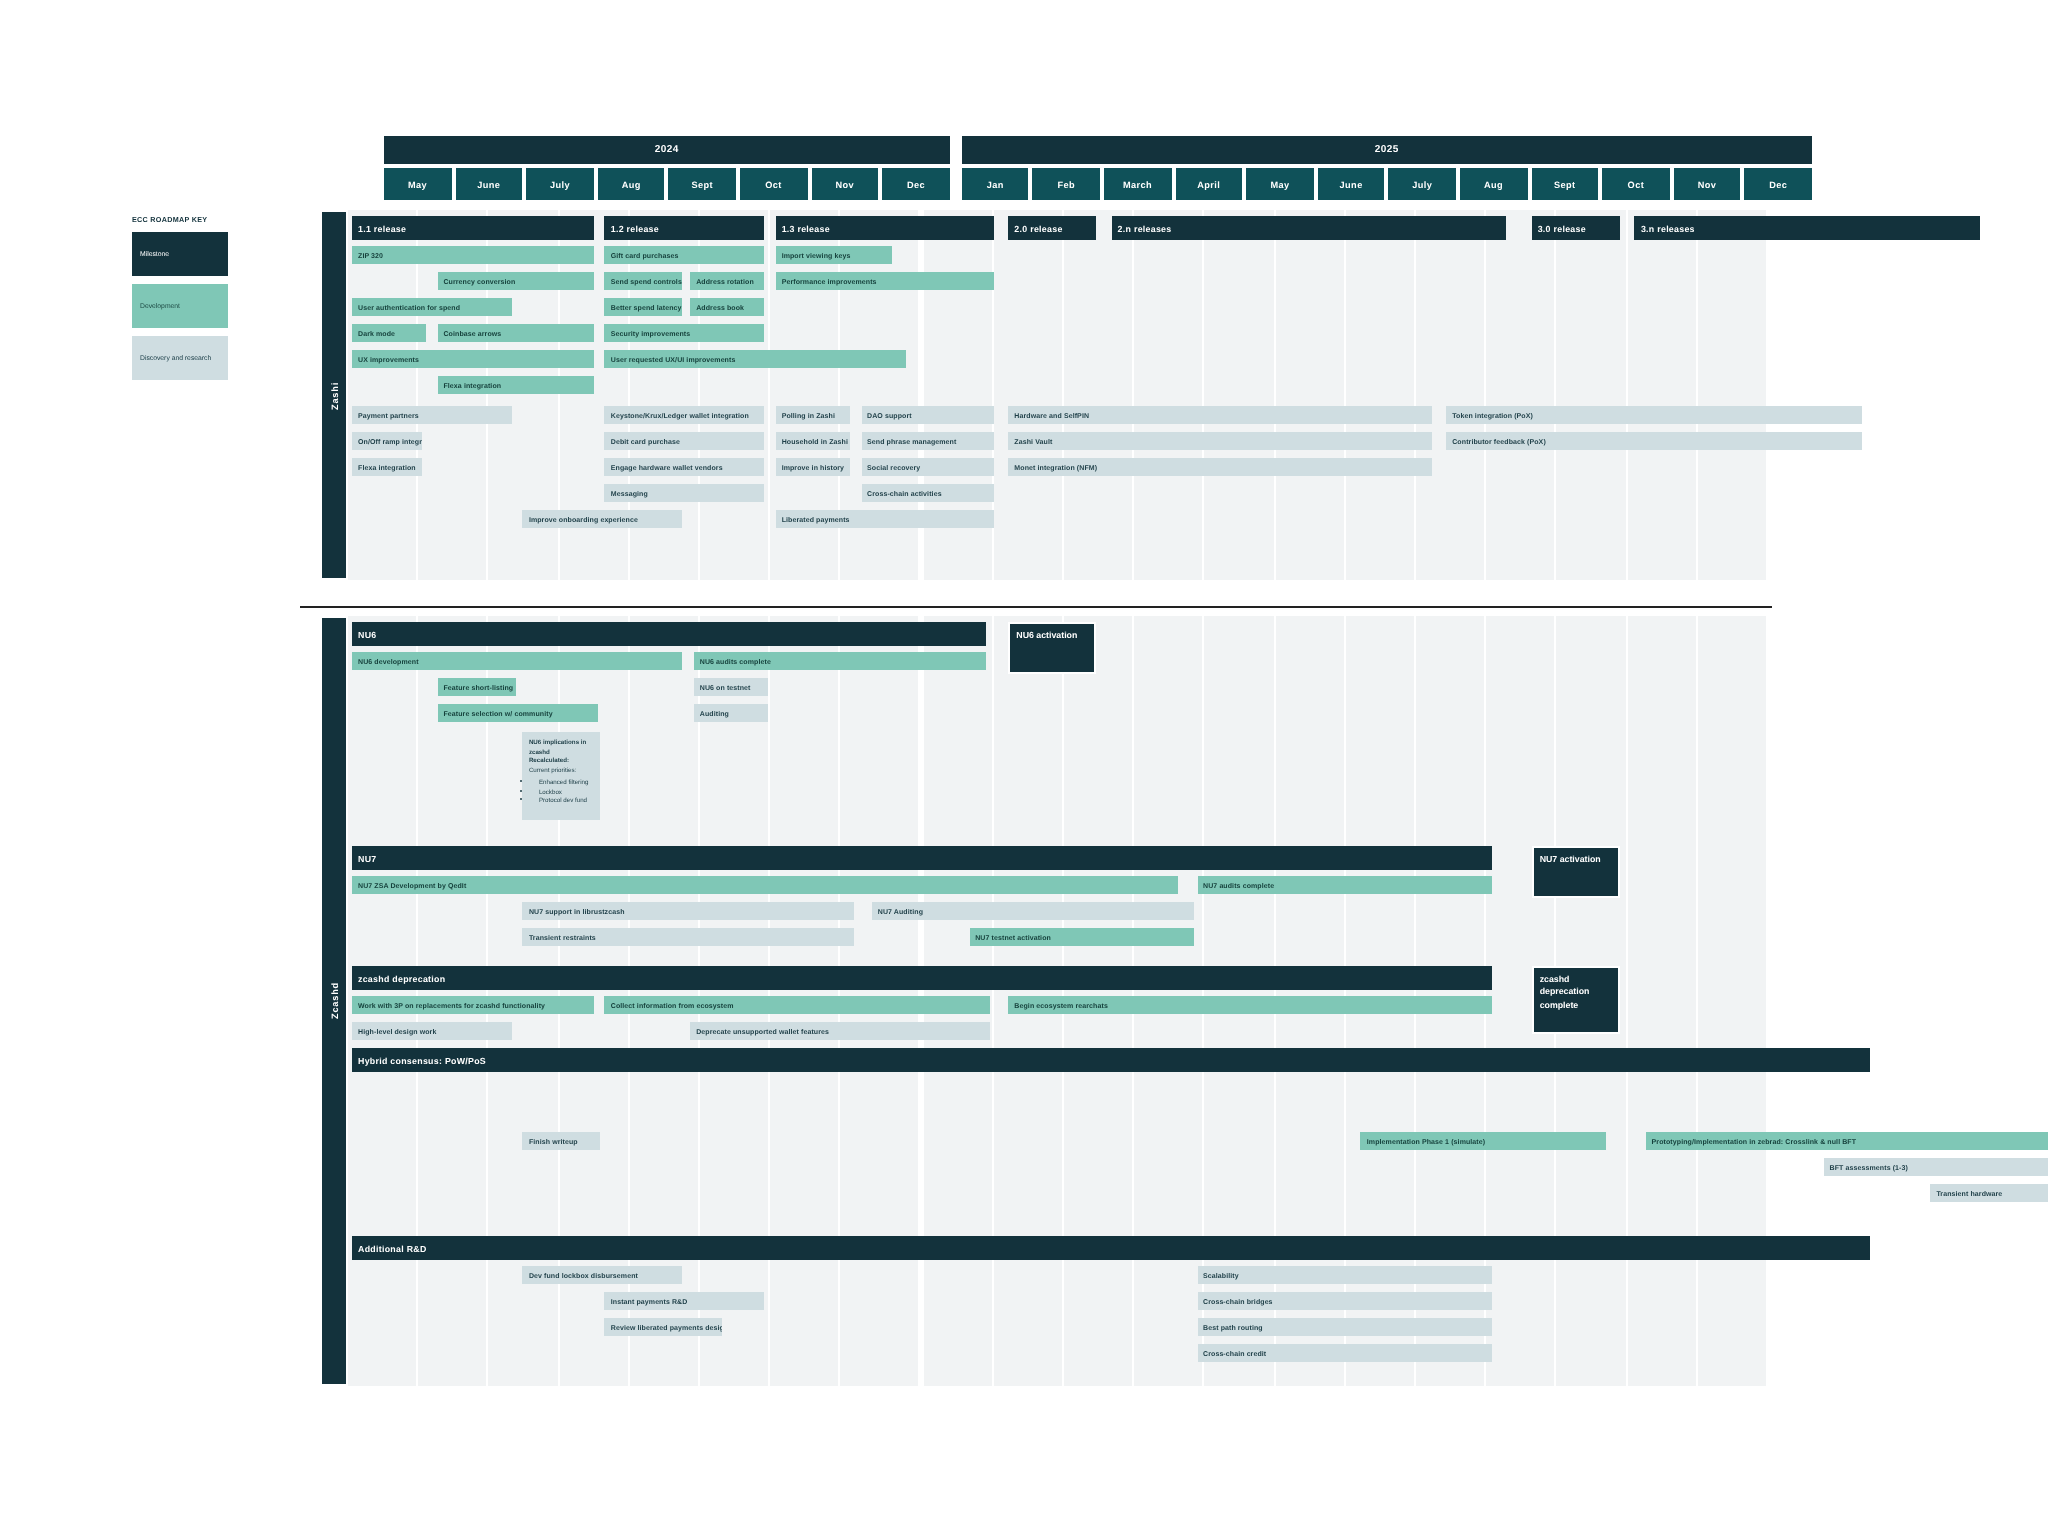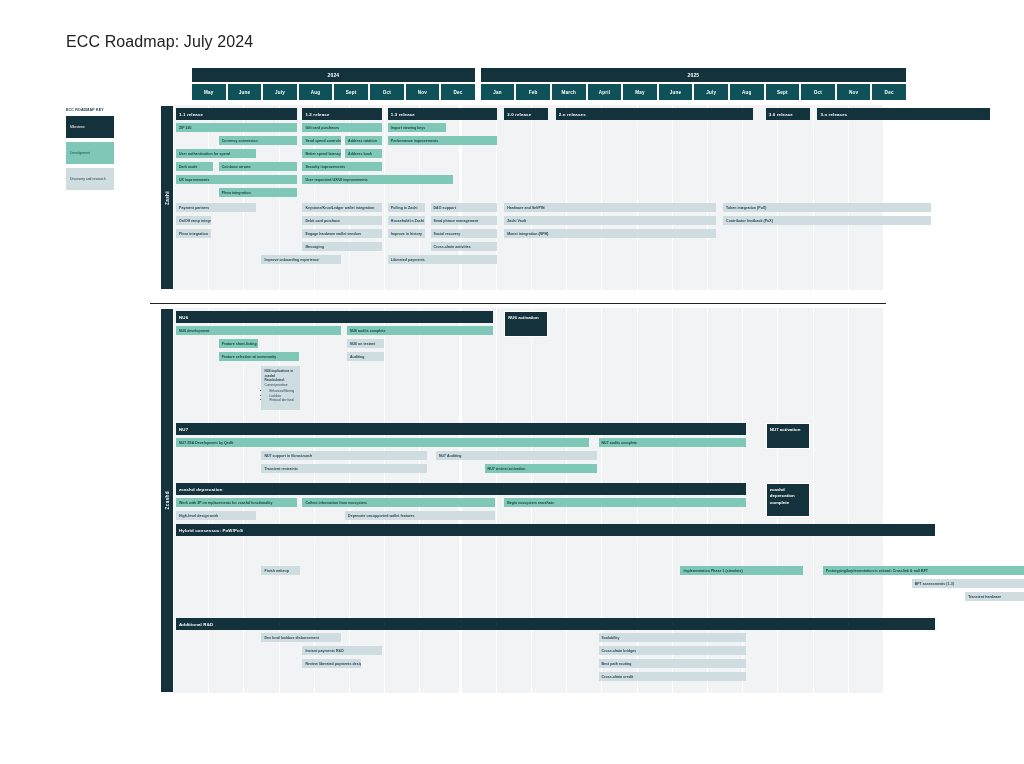--- a/index.html
+++ b/index.html
@@ -96,21 +96,20 @@
   .note ul{margin:1.5px 0 0 5px;padding:0;}
   .note li{margin:0;padding:0;}
 
   .divider{position:absolute;left:150px;top:303px;width:736px;height:1px;background:#222;}
 </style>
 </head>
 <body>
 
 <div id="stage">
 
-  <div class="page-title">ECC Roadmap: July 2024</div>
 
   <div class="key-wrap">
     <div class="key-title">ECC ROADMAP KEY</div>
     <div class="key-box key-milestone">
       <span>Milestone</span>
     </div>
     <div class="key-box key-dev">
       <span>Development</span>
     </div>
     <div class="key-box key-research">

